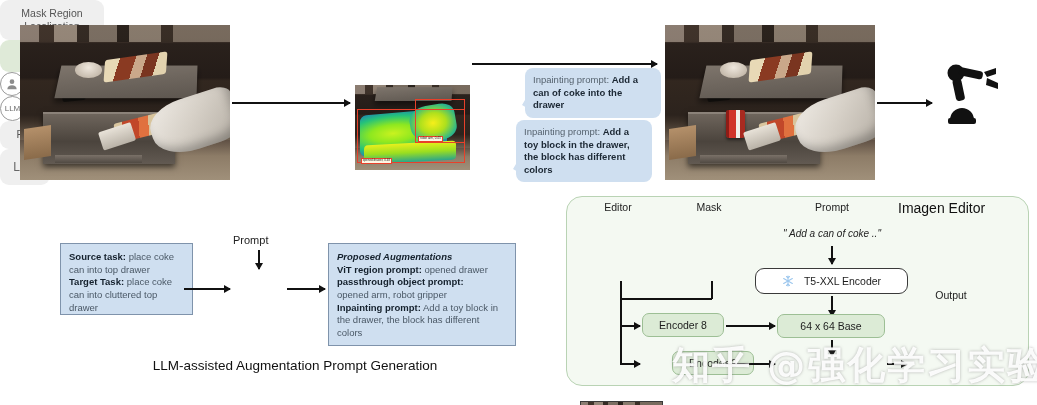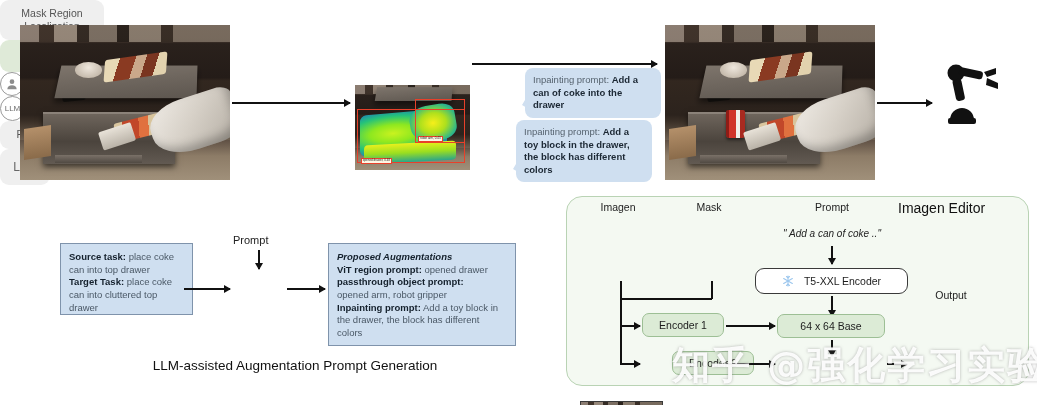--- a/index.html
+++ b/index.html
@@ -353,21 +353,21 @@
     <span>LLM-assisted Augmentation Prompt Generation</span>
   </div>
 
   <div class="panel" style="position:absolute; left:566px; top:196px; width:463px; height:190px;"></div>
 
   <div class="abs panel-title" style="left:898px; top:200px;">
     <span>Imagen Editor</span>
   </div>
 
   <div class="abs col-label" style="left:588px; top:201px; width:60px; text-align:center;">
-    <span>Imagen</span>
+    <span>Editor</span>
   </div>
   <div class="thumb photo" style="left:580px; top:216px; width:83px; height:65px;">
     <div class="scene">
       <div class="bg-wall"></div>
 
     </div>
   </div>
 
   <div class="abs col-label" style="left:679px; top:201px; width:60px; text-align:center;">
     <span>Mask</span>
@@ -401,21 +401,21 @@
   <div class="arrow-v" style="left:831px; top:340px; height:16px;"></div>
 
   <div class="line-v" style="left:620px; top:281px; height:45px;"></div>
   <div class="line-v" style="left:711px; top:281px; height:18px;"></div>
   <div class="line-h" style="left:620px; top:298px; width:92px;"></div>
   <div class="line-v" style="left:620px; top:298px; height:66px;"></div>
   <div class="arrow-h" style="left:620px; top:325px; width:20px;"></div>
   <div class="arrow-h" style="left:620px; top:363px; width:20px;"></div>
 
   <div class="gbox" style="position:absolute; left:642px; top:313px; width:82px; height:24px;">
-    <span>Encoder 1</span>
+    <span>Encoder 8</span>
   </div>
   <div class="gbox" style="position:absolute; left:672px; top:351px; width:82px; height:24px;text-align:right;">
     <span>Encoder 2</span>
   </div>
 
   <div class="arrow-h" style="left:726px; top:325px; width:49px;"></div>
   <div class="arrow-h" style="left:726px; top:363px; width:49px;"></div>
 
   <div class="gbox" style="position:absolute; left:777px; top:314px; width:108px; height:24px;">
     <span>64 x 64 Base</span>

